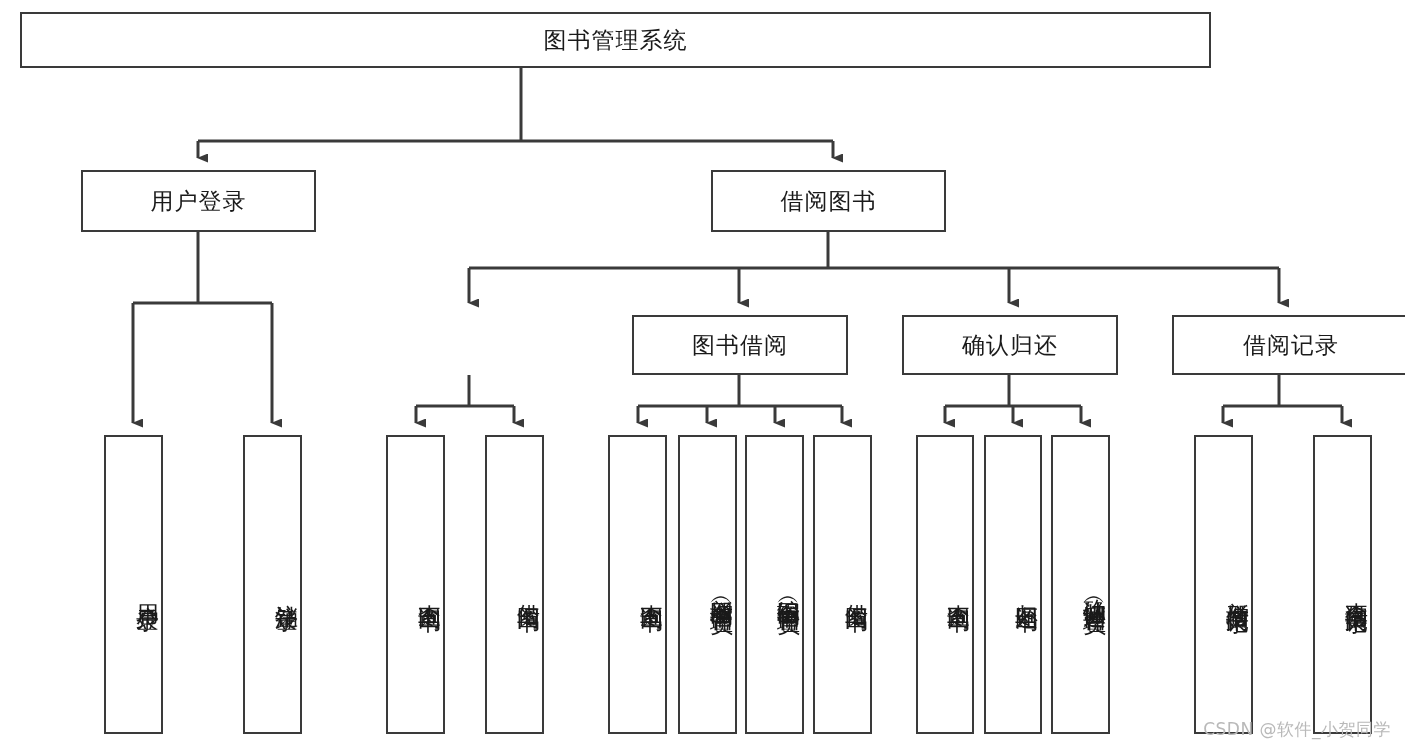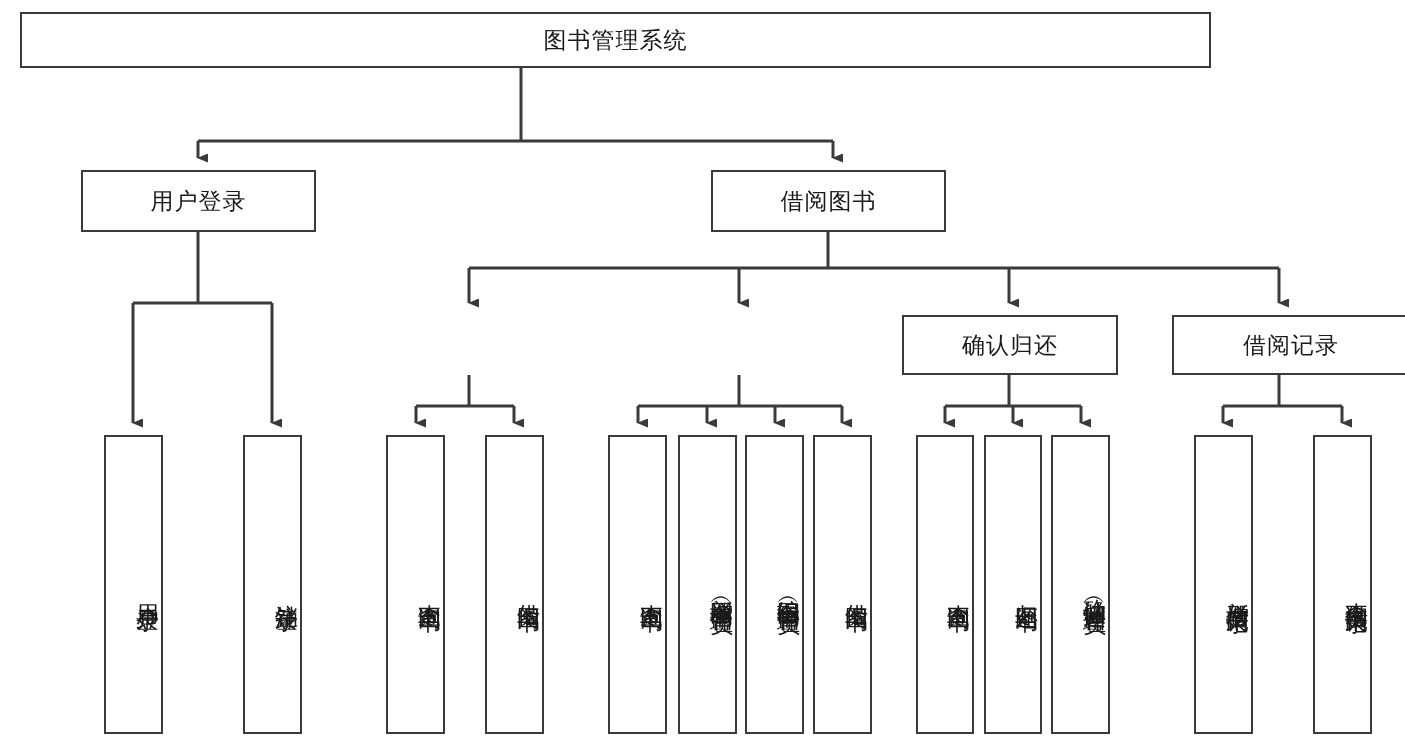--- a/index.html
+++ b/index.html
@@ -124,20 +124,23 @@
     <span class="lbl">图书管理系统</span>
   </div>
 
   <div class="node horizontal" style="left:81px; top:170px; width:235px; height:62px;">
     <span class="lbl">用户登录</span>
   </div>
   <div class="node horizontal" style="left:711px; top:170px; width:235px; height:62px;">
     <span class="lbl">借阅图书</span>
   </div>
 
+  <div class="node horizontal" style="left:632px; top:315px; width:216px; height:60px;">
+    <span class="lbl">图书借阅</span>
+  </div>
   <div class="node horizontal" style="left:902px; top:315px; width:216px; height:60px;">
     <span class="lbl">确认归还</span>
   </div>
   <div class="node horizontal" style="left:1172px; top:315px; width:238px; height:60px;">
     <span class="lbl">借阅记录</span>
   </div>
 
   <div class="node vertical" style="left:104px; top:435px; width:59px; height:299px;">
     <span class="lbl">用户登录</span>
   </div>
@@ -171,14 +174,15 @@
   <div class="node vertical" style="left:1051px; top:435px; width:59px; height:299px;">
     <span class="lbl">确认归还（管理员）</span>
   </div>
   <div class="node vertical" style="left:1194px; top:435px; width:59px; height:299px;">
     <span class="lbl">新增借阅记录</span>
   </div>
   <div class="node vertical" style="left:1313px; top:435px; width:59px; height:299px;">
     <span class="lbl">查询借阅记录</span>
   </div>
 
+  <div class="wm">CSDN @软件_小贺同学</div>
 
 </div>
 
 </body></html>

